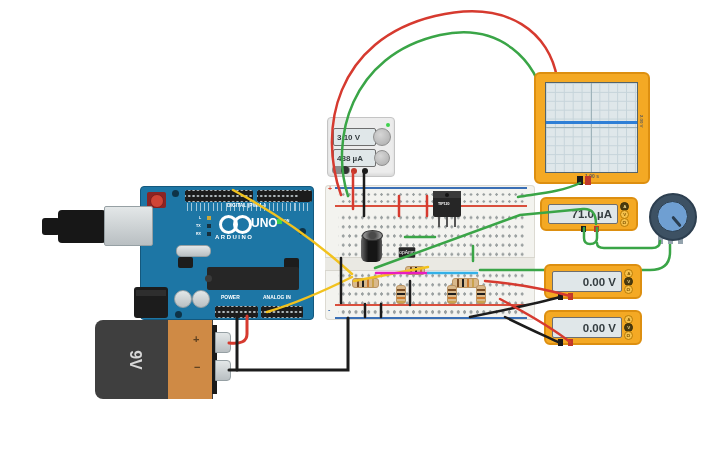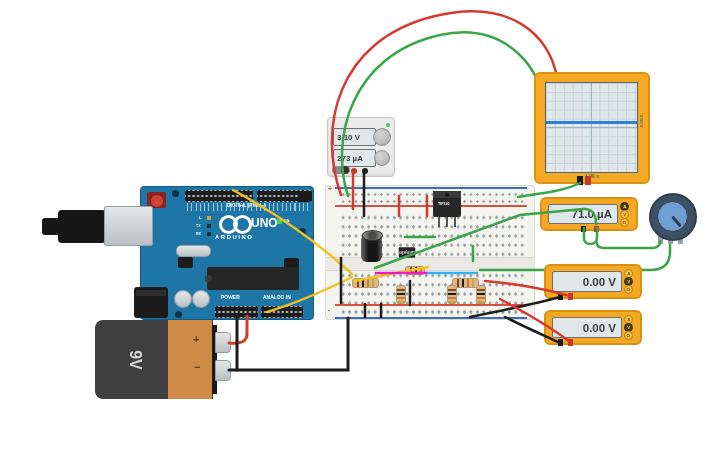--- a/index.html
+++ b/index.html
@@ -136,21 +136,21 @@
   <div class="abs silver" style="left:215px;top:332px;width:14px;height:19px;border-radius:0 4px 4px 0;z-index:3;"></div>
   <div class="abs silver" style="left:215px;top:360px;width:14px;height:19px;border-radius:0 4px 4px 0;z-index:3;"></div>
 
   <div id="psu" class="abs">
     <div class="abs lcd" style="left:5px;top:10px;width:38px;height:16px;font-size:8px;display:flex;
                 align-items:center;padding-left:3px;">
       <span>3.10 V</span>
     </div>
     <div class="abs lcd" style="left:5px;top:31px;width:38px;height:16px;font-size:8px;display:flex;
                 align-items:center;padding-left:3px;">
-      <span>273 µA</span>
+      <span>488 µA</span>
     </div>
     <div class="abs knob" style="left:45px;top:10px;width:16px;height:16px;"></div>
     <div class="abs knob" style="left:46px;top:32px;width:14px;height:14px;"></div>
     <div class="abs ring" style="left:58px;top:5px;width:4px;height:4px;background:#3fd24d;"></div>
     <div class="abs" style="left:4px;top:48px;width:18px;height:8px;background:#8b8b8b;border-radius:4px;">
       <div class="abs ring" style="left:9px;top:0;width:8px;height:8px;background:#333;"></div>
     </div>
     <div class="abs ring" style="left:23px;top:50px;width:6px;height:6px;background:#c0392b;"></div>
     <div class="abs ring" style="left:34px;top:50px;width:6px;height:6px;background:#1c1c1c;"></div>
   </div>

